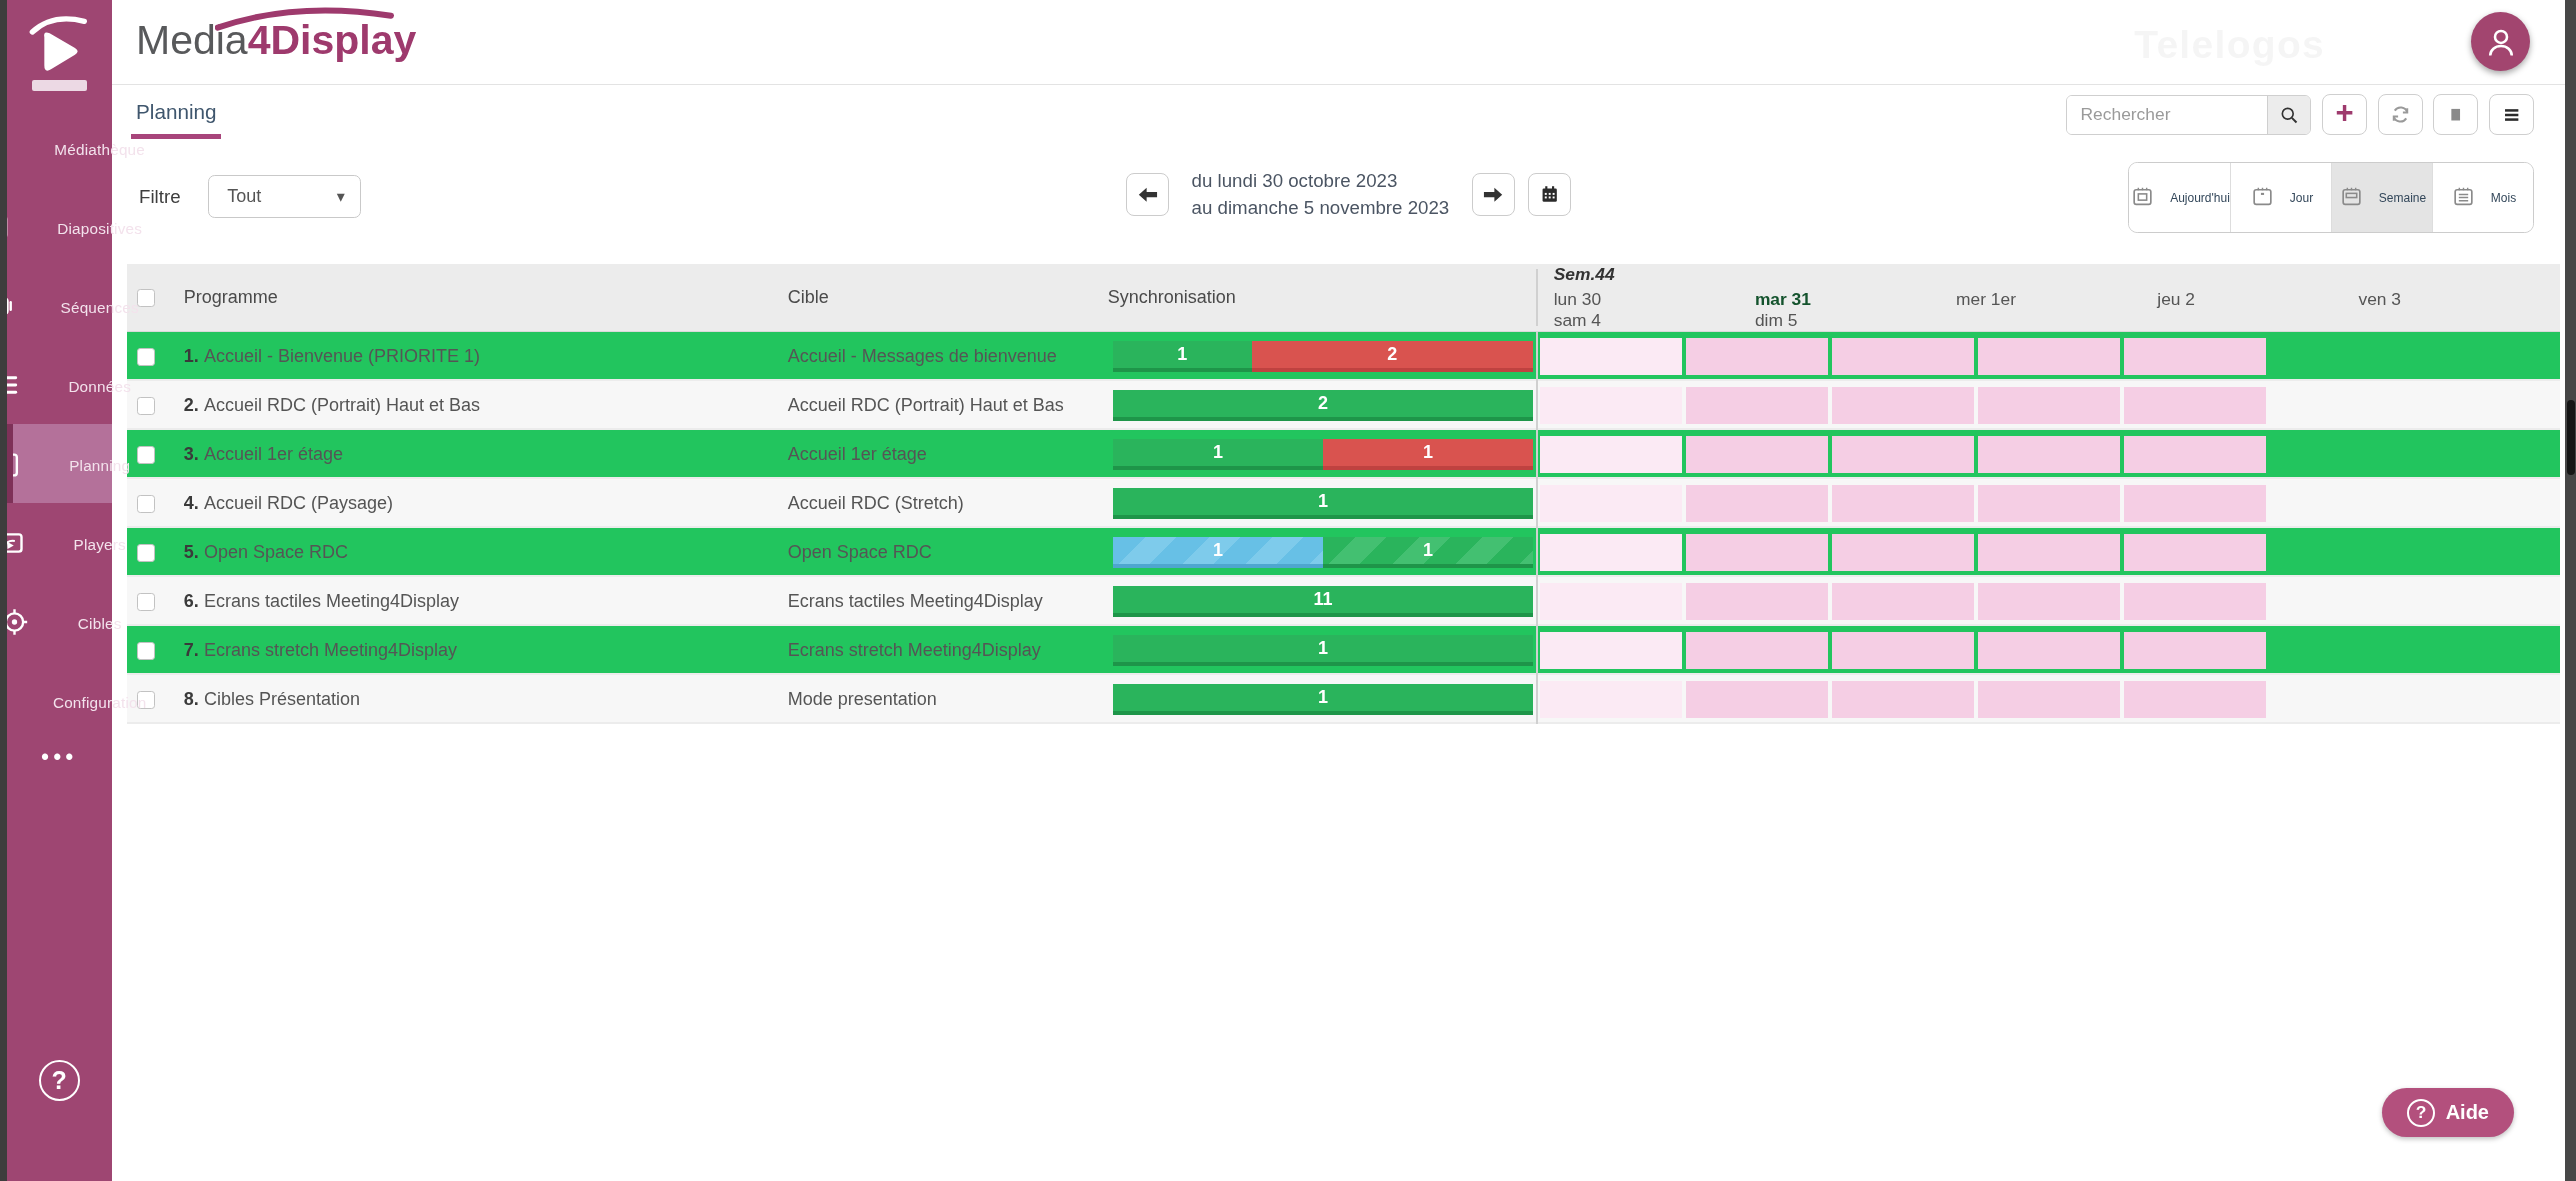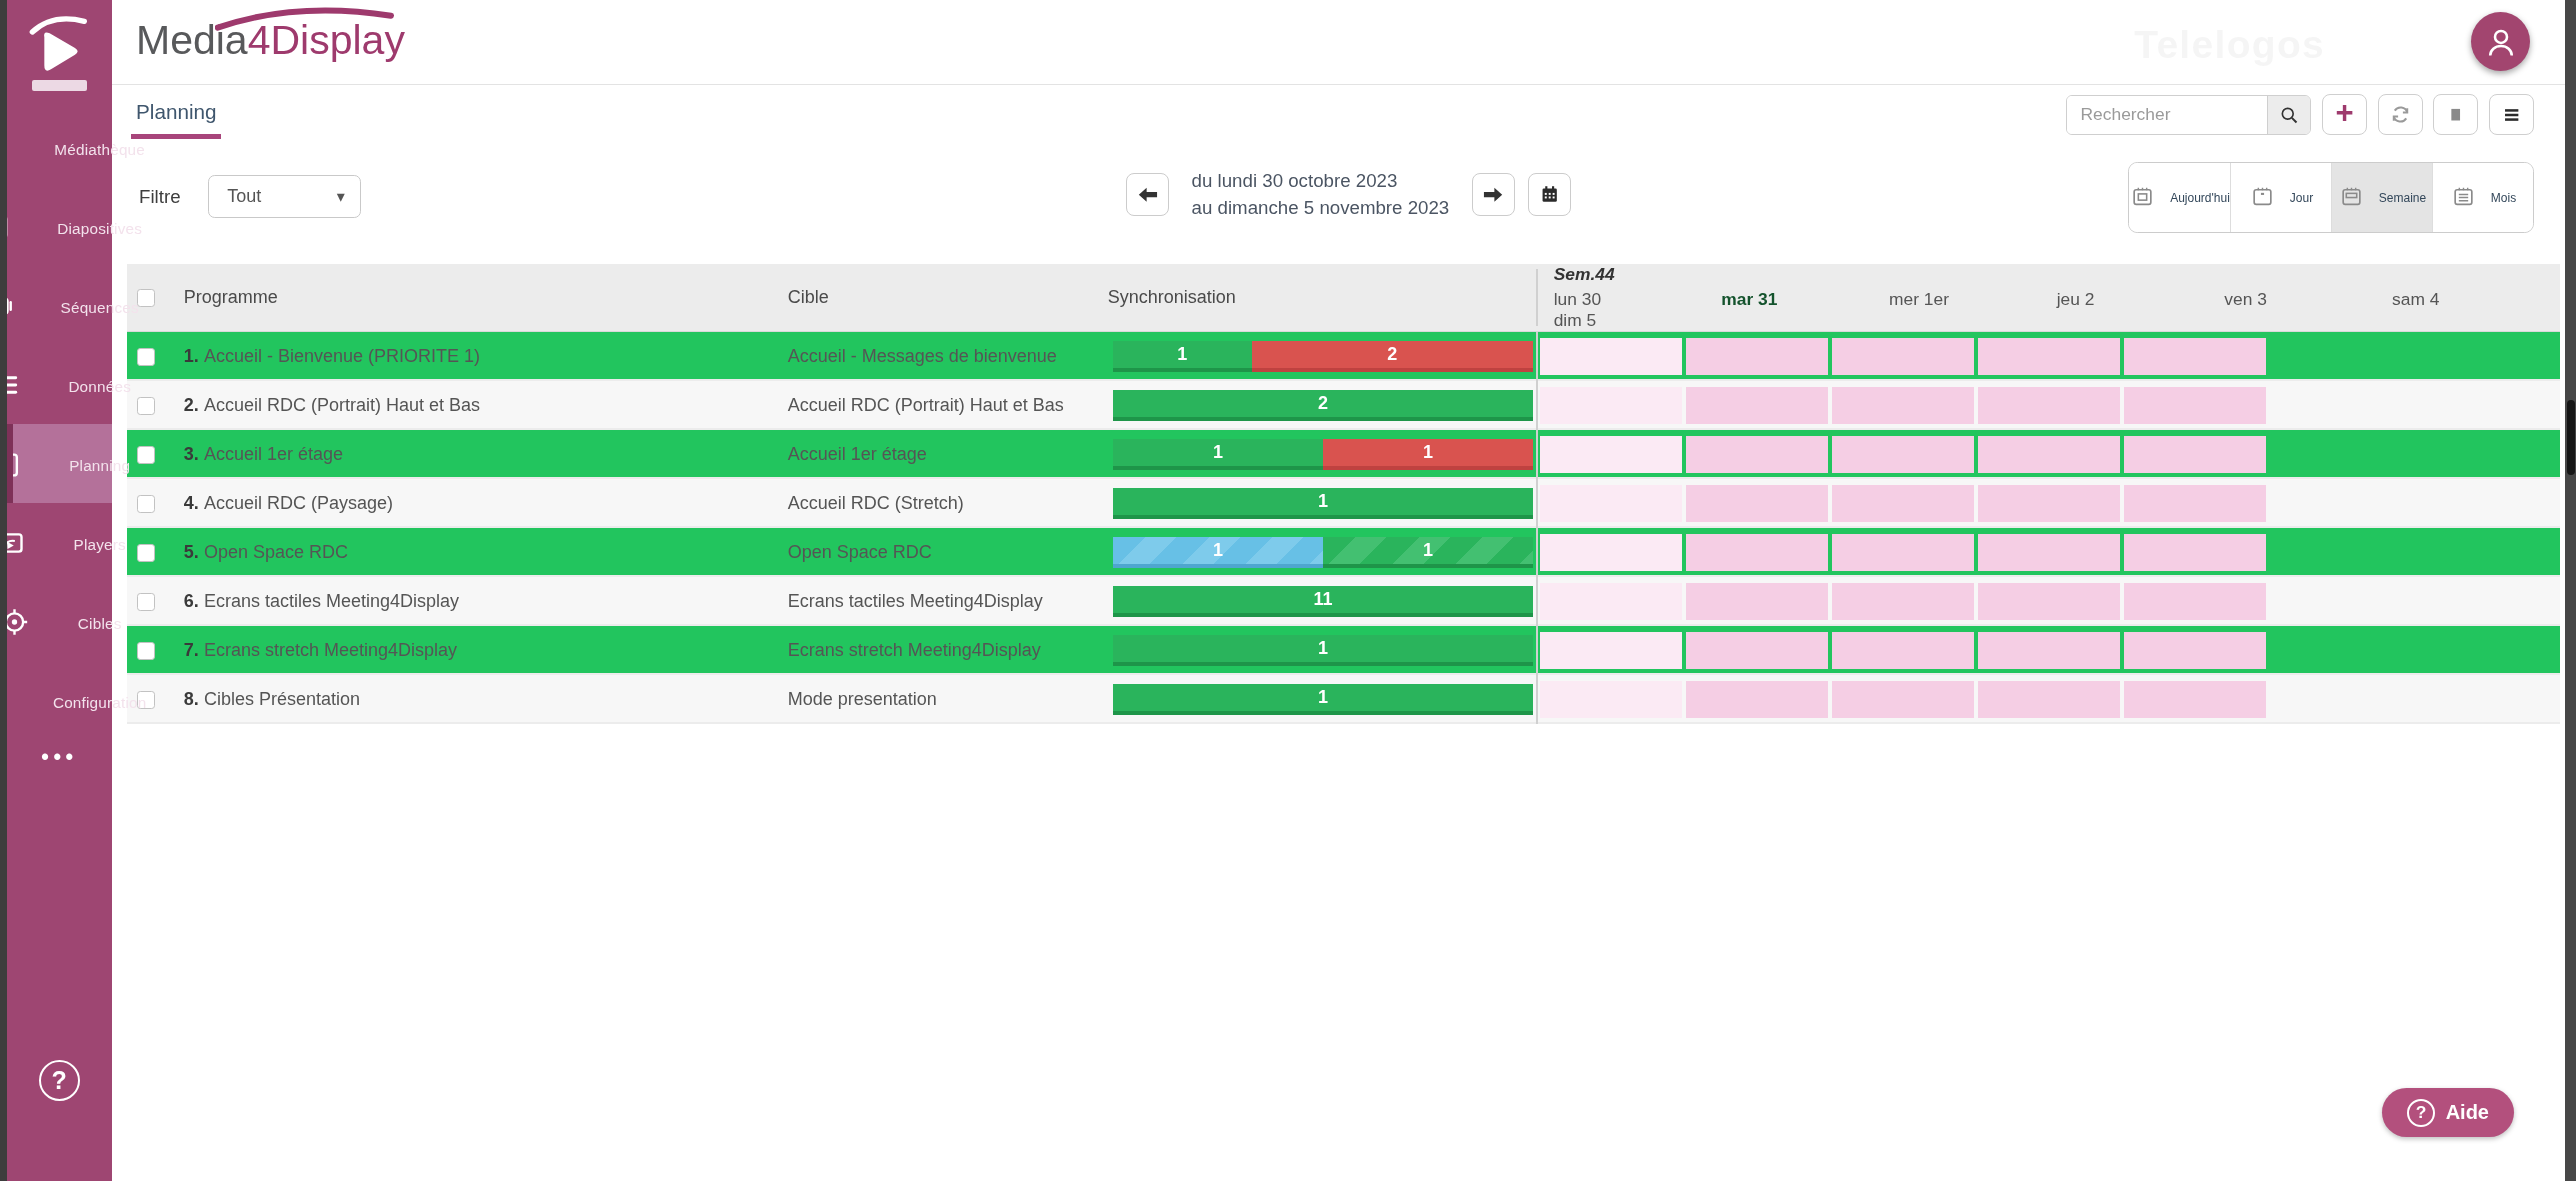--- a/index.html
+++ b/index.html
@@ -28,21 +28,21 @@
   .side-more { margin-top:10.7px; color:#ffffff; font-size:23px; letter-spacing:4px; line-height:13.3px; cursor:pointer; }
   .side-help { margin-top:auto; margin-bottom:80px; width:41px; height:41px; border:2.7px solid #fff; border-radius:50%;
                color:#fff; font-size:25px; font-weight:bold; display:flex; align-items:center; justify-content:center; cursor:pointer; }
 
   
   .main { position:absolute; left:112px; top:0; width:2453px; height:1181px; background:#fff; }
 
   .topbar { position:relative; height:85px; border-bottom:1.3px solid #e3e3e3; }
   .brand { position:absolute; left:24px; top:17.4px; font-size:41px; white-space:nowrap; }
   .brand .b1 { color:#58595b; font-weight:400; }
-  .brand .b2 { color:#9e3a6d; font-weight:normal; }
+  .brand .b2 { color:#9e3a6d; font-weight:bold; }
   .brand svg.swoosh { position:absolute; left:79px; top:-12px; width:180px; height:28px; }
   .watermark { position:absolute; right:240px; top:23px; font-size:39px; font-weight:bold; color:rgba(50,50,50,0.05); letter-spacing:1.3px; }
   .avatar { position:absolute; right:35px; top:12px; width:59px; height:59px; border-radius:50%; background:#a2456f;
             box-shadow:0 2.7px 6.7px rgba(0,0,0,.35); display:flex; align-items:center; justify-content:center; cursor:pointer; }
   .avatar svg { width:36px; height:36px; }
 
   
   .tab-row { position:relative; height:73px; }
   .tab { position:absolute; left:24px; top:14.7px; font-size:20.7px; color:#3f566d; cursor:pointer; }
   .tab .underline { height:4.7px; background:#a8457b; margin-top:10.7px; width:112%; margin-left:-6%; }
@@ -75,21 +75,21 @@
   .view-btn svg { width:27px; height:25px; }
 
   
   .table { position:absolute; left:14.7px; top:264px; width:2433px; }
   .grid-row { display:grid; grid-template-columns:57px 604px 320px 428px 1024px; align-items:center; }
   .thead { background:#ececec; height:68px; border-bottom:1.3px solid #d9d9d9; color:#4a4a4a; font-size:18px; }
   .thead .cell { display:flex; align-items:center; }
   .cb { width:18px; height:18px; border:1.3px solid #c2c2c2; border-radius:3.3px; background:#fff; margin-left:10.7px; cursor:pointer; }
   .week-head { display:flex; flex-direction:column; justify-content:center; height:57px; border-left:2.7px solid #d0d0d0; padding-left:16px; }
   .sem { font-style:italic; font-weight:bold; color:#333; font-size:17.4px; margin-bottom:4px; }
-  .days { display:grid; grid-template-columns:repeat(6,1fr); }
+  .days { display:grid; grid-template-columns:repeat(5,1fr); }
   .day-label { font-size:17.4px; color:#555; }
   .day-label.today { font-weight:bold; color:#14532d; }
   .trow { height:49px; border-bottom:2px solid #ececec; background:#22c55e; font-size:18px; color:#555; }
   .trow:nth-child(even) { background:#f7f7f7; }
   .prog .num { font-weight:bold; color:#3a3a3a; margin-right:5.3px; }
   .bar { display:flex; height:31px; margin-left:5.3px; margin-right:2.7px; width:420px; }
   .seg { display:flex; align-items:center; justify-content:center; color:#fff; font-size:18px; font-weight:bold; }
   .seg.green { background:#2ab45c; border-bottom:4px solid #1e9549; }
   .seg.red   { background:#d9534f; border-bottom:4px solid #bf4240; }
   .seg.blue-striped  { background:repeating-linear-gradient(135deg,#67c0e6 0 23px,#7ecbeb 23px 45px); border-bottom:4px solid #4fa6cf; }

